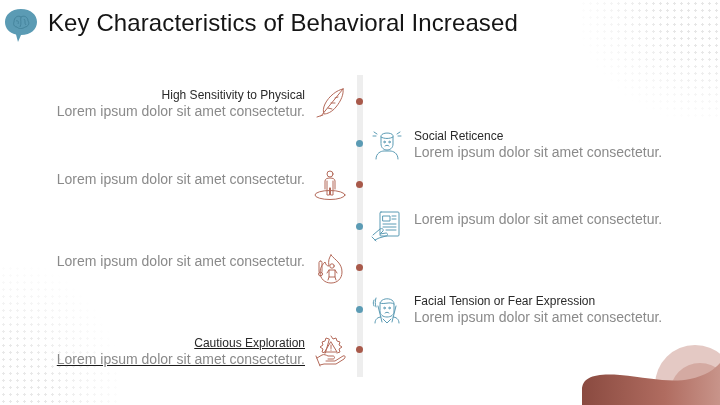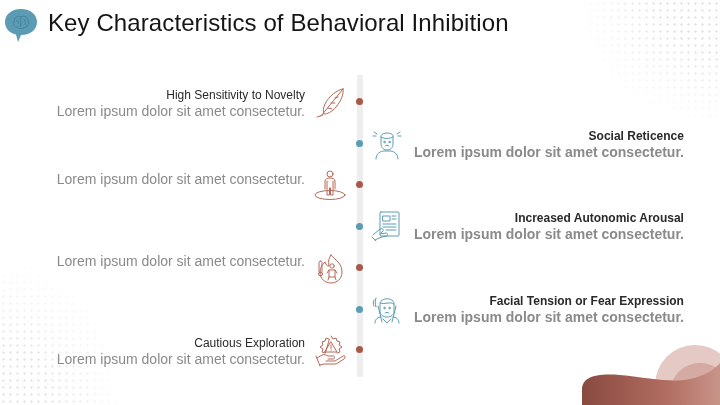--- a/index.html
+++ b/index.html
@@ -33,21 +33,21 @@
     }
     .dot {
       position: absolute; width: 7px; height: 7px; border-radius: 50%;
       left: 356px;
     }
     .dot.brown { background: #a8594a; }
     .dot.blue { background: #5b9bb4; }
 
     .item { position: absolute; }
     .item.left { right: 415px; text-align: right; }
-    .item.right { left: 414px; text-align: right; font-weight: bold; }
+    .item.right { left: 414px; text-align: left; }
     .item .heading { font-size: 12px; color: #2a2a2a; line-height: 15px; white-space: nowrap; }
     .item .desc { font-size: 14px; color: #8a8a8a; line-height: 14px; margin-top: 1px; white-space: nowrap; }
 
     .icon { position: absolute; width: 34px; height: 34px; }
     .icon svg { width: 100%; height: 100%; }
 
     .blob { position: absolute; right: 0; bottom: 0; width: 140px; height: 70px; }
   </style>
 </head>
 <body>
@@ -59,26 +59,26 @@
   <svg viewBox="0 0 36 38">
     <path d="M18 3 C8 3 2 9 2 16 C2 22 6 27 13 28.5 L15 36 L18 29 C28 29 34 23 34 16 C34 9 28 3 18 3 Z" fill="#5b9bb4"></path>
     <g fill="none" stroke="#3f7d96" stroke-width="0.8">
       <path d="M11 16 C11 11 15 9 18 11 C21 9 25 11 25 15 C27 17 25 21 22 21 C20 23 15 23 14 21 C11 21 10 18 11 16 Z"></path>
       <path d="M18 11 C17 14 19 17 17 21"></path>
       <path d="M13 15 C15 14 16 16 15 18"></path>
       <path d="M21 13 C23 15 21 17 23 19"></path>
     </g>
   </svg>
 </div>
-<h1 class="title">Key Characteristics of Behavioral Inhibition</h1>
+<h1 class="title">Key Characteristics of Behavioral Increased</h1>
 
 <div class="timeline-bar"></div>
 
 <div class="item left" style="top:88px;">
-  <div class="heading">High Sensitivity to Novelty</div>
+  <div class="heading">High Sensitivity to Physical</div>
   <div class="desc">Lorem ipsum dolor sit amet consectetur.</div>
 </div>
 <div class="icon" style="left:313px; top:86px;">
   <svg viewBox="0 0 34 34" fill="none" stroke="#b46a5a" stroke-width="1" stroke-linecap="round" stroke-linejoin="round">
     <path d="M30 3 C24 4 16 10 12 18 C10 22 10 26 11 28 C14 28 19 26 23 21 C28 15 31 8 30 3 Z"></path>
     <path d="M30 3 L8 30"></path>
     <path d="M4 31 L10 29"></path>
     <path d="M22 12 L25 11 M18 17 L22 17 M15 22 L19 23"></path>
   </svg>
 </div>
@@ -108,21 +108,20 @@
   <svg viewBox="0 0 34 34" fill="none" stroke="#b46a5a" stroke-width="1" stroke-linecap="round" stroke-linejoin="round">
     <circle cx="17" cy="6" r="3"></circle>
     <path d="M12 21 L12 13 C12 11 14 10 17 10 C20 10 22 11 22 13 L22 21"></path>
     <path d="M14 13 L14 27 L16.5 27 L16.5 20 M17.5 20 L17.5 27 L20 27 L20 13"></path>
     <ellipse cx="17" cy="27" rx="15" ry="4.5"></ellipse>
   </svg>
 </div>
 <div class="dot brown" style="top:181px;"></div>
 
 <div class="item right" style="top:211px;">
-  <div class="heading">Increased Autonomic Arousal</div>
   <div class="desc">Lorem ipsum dolor sit amet consectetur.</div>
 </div>
 <div class="icon" style="left:370px; top:209px;">
   <svg viewBox="0 0 34 34" fill="none" stroke="#5b9bb4" stroke-width="1" stroke-linecap="round" stroke-linejoin="round">
     <rect x="10" y="3" width="19" height="24" rx="1"></rect>
     <rect x="13" y="7" width="7" height="5"></rect>
     <path d="M22 7 L26 7 M22 10 L26 10 M13 15 L26 15 M13 18 L26 18 M16 21 L26 21"></path>
     <path d="M3 26 L10 20 C12 19 14 20 13 22 L10 25 L16 24 C18 24 18 27 16 27 L9 29 L5 31"></path>
     <path d="M2 28 L6 32"></path>
   </svg>
@@ -154,21 +153,21 @@
     <circle cx="14.5" cy="16" r="0.8"></circle>
       <circle cx="19.5" cy="16" r="0.8"></circle>
     <path d="M15 21 C16 20 18 20 19 21"></path>
     <path d="M8 14 L10 22 L12 30 M26 14 L24 22 L22 30"></path>
     <path d="M5 31 C5 27 8 25 11 25 M29 31 C29 27 26 25 23 25 M13 27 L17 31 L21 27"></path>
     <path d="M4 8 C3 10 3 12 4 14 M6 6 C5 9 5 12 6 15"></path>
   </svg>
 </div>
 <div class="dot blue" style="top:306px;"></div>
 
-<div class="item left" style="top:336px;">
+<div class="item left" style="top:336px;text-decoration:underline;">
   <div class="heading">Cautious Exploration</div>
   <div class="desc">Lorem ipsum dolor sit amet consectetur.</div>
 </div>
 <div class="icon" style="left:314px; top:334px;">
   <svg viewBox="0 0 34 34" fill="none" stroke="#b46a5a" stroke-width="1" stroke-linecap="round" stroke-linejoin="round">
     <path d="M17 2 L19 5 L22 4 L23 7 L26 8 L25 11 L28 13 L25 15 L26 18 L23 19 M11 19 L8 18 L9 15 L6 13 L9 11 L8 8 L11 7 L12 4 L15 5 Z"></path>
     <path d="M17 8 L23 18 L11 18 Z"></path>
     <path d="M17 11 L17 14.5 M17 16 L17 16.3"></path>
     <path d="M3 24 L8 21 C10 20 12 21 14 22 L19 22 C21 22 21 25 19 25 L14 25"></path>
     <path d="M12 27 L21 27 L29 22 C31 21 32 23 30 25 L22 30 L10 30 L6 31"></path>

